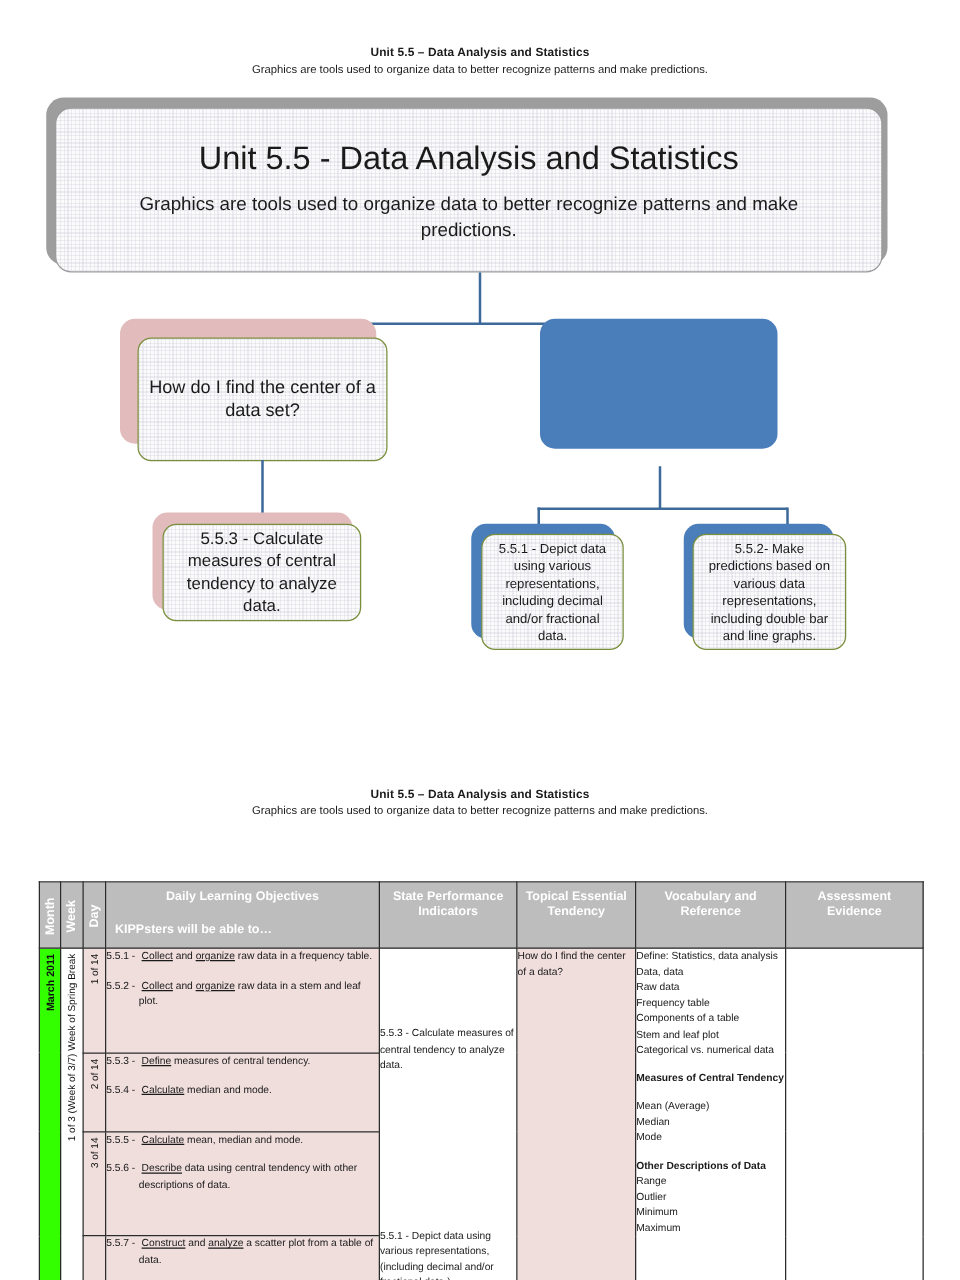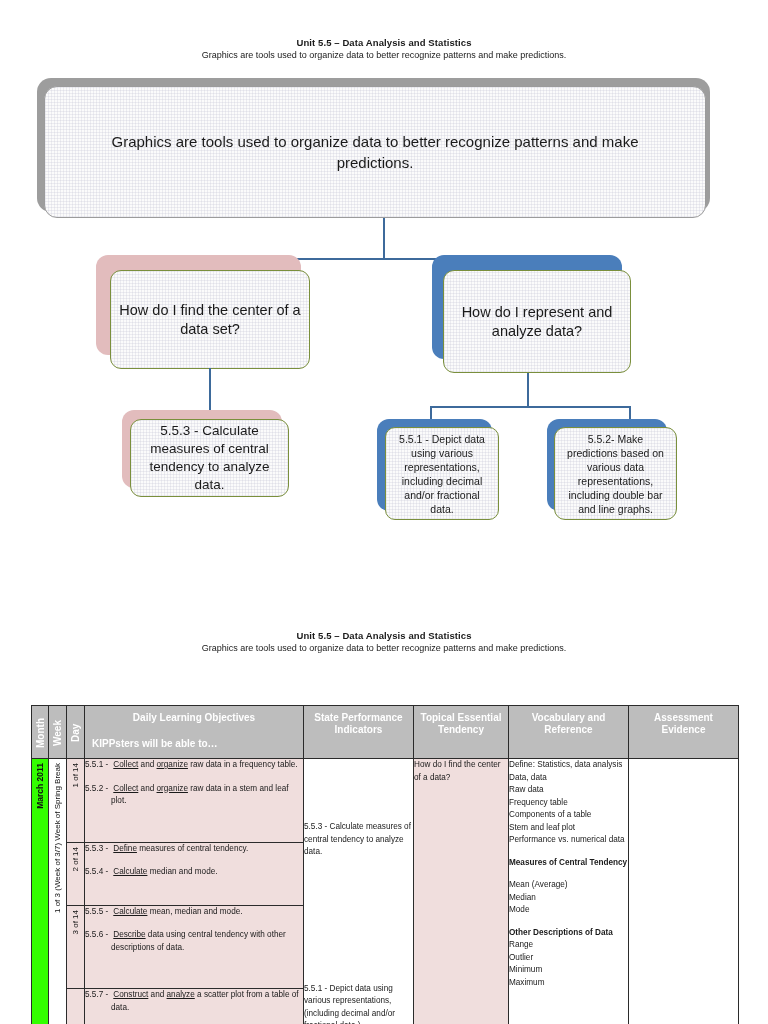--- a/index.html
+++ b/index.html
@@ -54,21 +54,21 @@
   
   #q1-shadow { left: 96px; top: 255px; width: 205px; height: 100px; background: #e2bcbd; }
   #q1-node   { left: 110px; top: 270px; width: 200px; height: 99px; font-size: 14.5px; line-height: 19px; }
   #q2-shadow { left: 432px; top: 255px; width: 190px; height: 104px; background: #4a7ebb; }
   #q2-node   { left: 443px; top: 270px; width: 188px; height: 103px; font-size: 14.5px; line-height: 19px; }
 
   
   #n553-shadow { left: 122px; top: 410px; width: 160px; height: 78px; background: #e2bcbd; }
   #n553-node   { left: 130px; top: 419px; width: 159px; height: 78px; font-size: 13.5px; line-height: 18px; }
   #n551-shadow { left: 377px; top: 419px; width: 115px; height: 92px; background: #4a7ebb; }
-  #n551-node   { left: 385px; top: 427px; width: 114px; height: 93px; font-size: 10.5px; line-height: 14px; border-radius: 10px; }
+  #n551-node   { left: 385px; top: 427px; width: 114px; height: 93px; font-size: 10.5px; line-height: 14px; }
   #n552-shadow { left: 547px; top: 419px; width: 120px; height: 92px; background: #4a7ebb; }
   #n552-node   { left: 554px; top: 427px; width: 123px; height: 93px; font-size: 10.5px; line-height: 14px; }
 
   .conn { position: absolute; background: #3d6a9b; }
   .conn.v { width: 1.5px; }
   .conn.h { height: 1.5px; }
 
   
   .tbl-wrap { position: absolute; left: 31px; top: 705px; width: 707px; }
   table.plan {
@@ -132,37 +132,35 @@
 
   <div class="doc-head" style="top:36px;">
     <div class="dh-title">Unit 5.5 – Data Analysis and Statistics</div>
     <div class="dh-sub">Graphics are tools used to organize data to better recognize patterns and make predictions.</div>
   </div>
 
   <div class="chart">
 
     <div class="shadow-box" id="title-shadow"></div>
     <div class="node" id="title-node">
+      <div class="t-main">Unit 5.5 - Data Analysis and Statistics</div>
       <div class="t-sub">Graphics are tools used to organize data to better recognize patterns and make predictions.</div>
     </div>
 
     <div class="conn v" style="left:383px; top:218px; height:42px;"></div>
     <div class="conn h" style="left:196px; top:258px; width:374px;"></div>
     <div class="conn v" style="left:196px; top:258px; height:22px;"></div>
     <div class="conn v" style="left:569px; top:258px; height:22px;"></div>
 
     <div class="shadow-box" id="q1-shadow"></div>
     <div class="node" id="q1-node">
       <div class="ntext">How do I find the center of a data set?</div>
     </div>
 
     <div class="shadow-box" id="q2-shadow"></div>
-    <div class="node" id="q2-node">
-      <div class="ntext">How do I represent and analyze data?</div>
-    </div>
 
     <div class="conn v" style="left:209px; top:368px; height:51px;"></div>
 
     <div class="conn v" style="left:527px; top:373px; height:34px;"></div>
     <div class="conn h" style="left:430px; top:406px; width:200px;"></div>
     <div class="conn v" style="left:430px; top:406px; height:16px;"></div>
     <div class="conn v" style="left:629px; top:406px; height:16px;"></div>
 
     <div class="shadow-box" id="n553-shadow"></div>
     <div class="node" id="n553-node">
@@ -244,21 +242,21 @@
           </td>
           <td class="teq" rowspan="4">How do I find the center of a data?</td>
           <td class="vocab" rowspan="4">
             <span class="vgroup" id="vocab-intro">
                 <span class="vitem">Define: Statistics, data analysis</span>
                 <span class="vitem">Data, data</span>
                 <span class="vitem">Raw data</span>
                 <span class="vitem">Frequency table</span>
                 <span class="vitem">Components of a table</span>
                 <span class="vitem">Stem and leaf plot</span>
-                <span class="vitem">Performance vs.  numerical data</span>
+                <span class="vitem">Categorical vs.  numerical data</span>
               </span>
             <span class="vhead">Measures of Central Tendency</span>
             <span class="vgroup" id="vocab-g1" style="display:block;margin-top:10px;">
                 <span class="vitem">Mean (Average)</span>
                 <span class="vitem">Median</span>
                 <span class="vitem">Mode</span>
               </span>
             <span class="vhead">Other Descriptions of Data</span>
             <span class="vgroup" id="vocab-g2">
                 <span class="vitem">Range</span>

